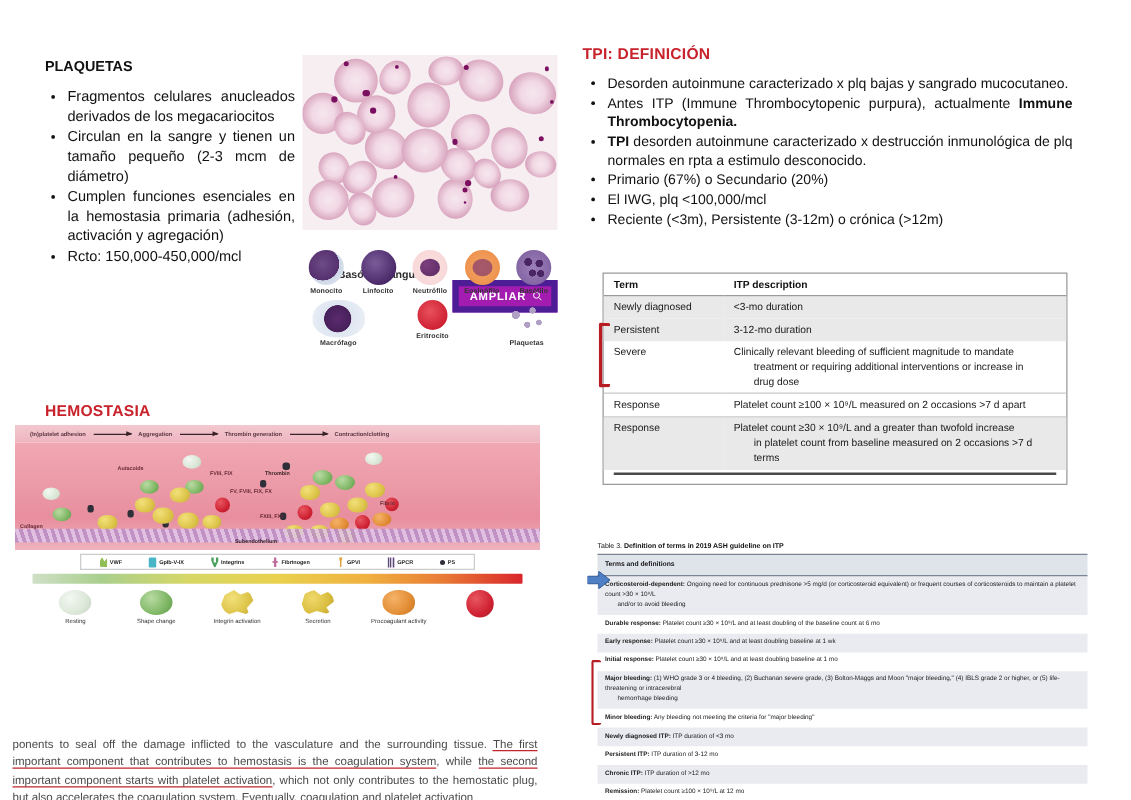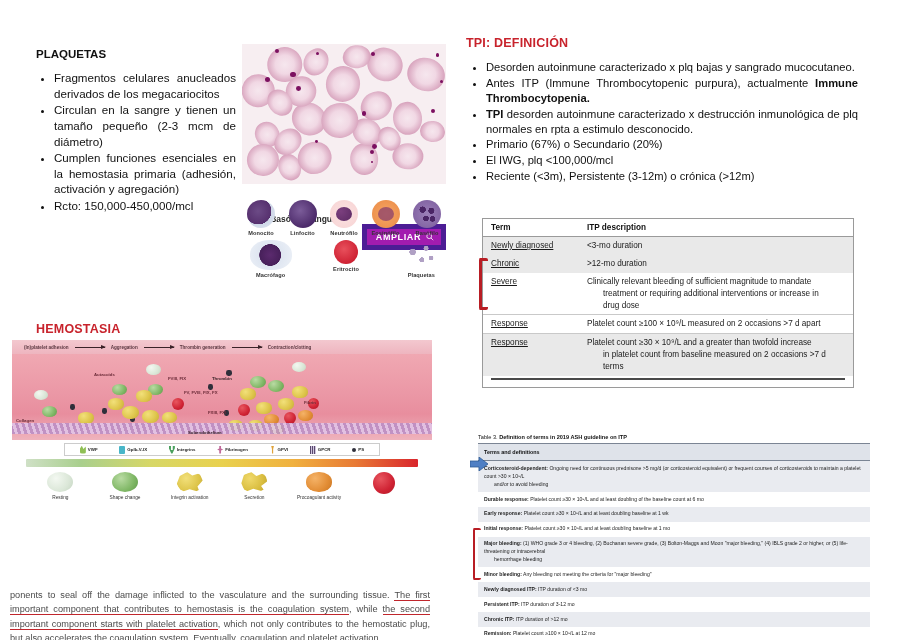--- a/index.html
+++ b/index.html
@@ -165,21 +165,21 @@
     text-align:left; font-weight:bold; font-size:9.6px; color:#111;
     padding:6px 8px 5px 8px; border-bottom:1.6px solid #4a4a4a;
   }
   .t1 th {
     text-align:left; font-weight:bold; font-size:8.2px; color:#111;
     padding:4px 8px 4px 8px; border-bottom:1px solid #9a9a9a;
   }
   .t1 td {
     font-size:8.2px; color:#1a1a1a; padding:3px 8px; vertical-align:top; line-height:1.45;
   }
-  .t1 td.term { white-space:nowrap; width:96px;text-decoration:underline; }
+  .t1 td.term { white-space:nowrap; width:96px; }
   .t1 tr.shade td { background:#e9e9e9; }
   .t1 tr.line td { border-top:1px solid #c9c9c9; }
   .t1-foot { height:5px; border-top:2px solid #4a4a4a; margin:2px 8px 4px 8px;}
   .ind { display:block; padding-left:16px; }
   .redbracket-1 {
     position:absolute; left:479px; top:258px; width:9px; height:52px;
     border:3px solid #b81d24; border-right:none; border-radius:2px;
   }
 
   
@@ -453,22 +453,22 @@
           <th>Term</th>
           <th>ITP description</th>
         </tr>
       </thead>
       <tbody>
         <tr class="shade">
           <td class="term">Newly diagnosed</td>
           <td>&lt;3-mo duration</td>
         </tr>
         <tr class="shade">
-          <td class="term">Chronic</td>
-          <td>&gt;12-mo duration</td>
+          <td class="term">Persistent</td>
+          <td>3-12-mo duration</td>
         </tr>
         <tr>
           <td class="term">Severe</td>
           <td>
             <span>Clinically relevant bleeding of sufficient magnitude to mandate</span>
             <span class="ind">treatment or requiring additional interventions or increase in</span>
             <span class="ind">drug dose</span>
           </td>
         </tr>
         <tr class="line">

